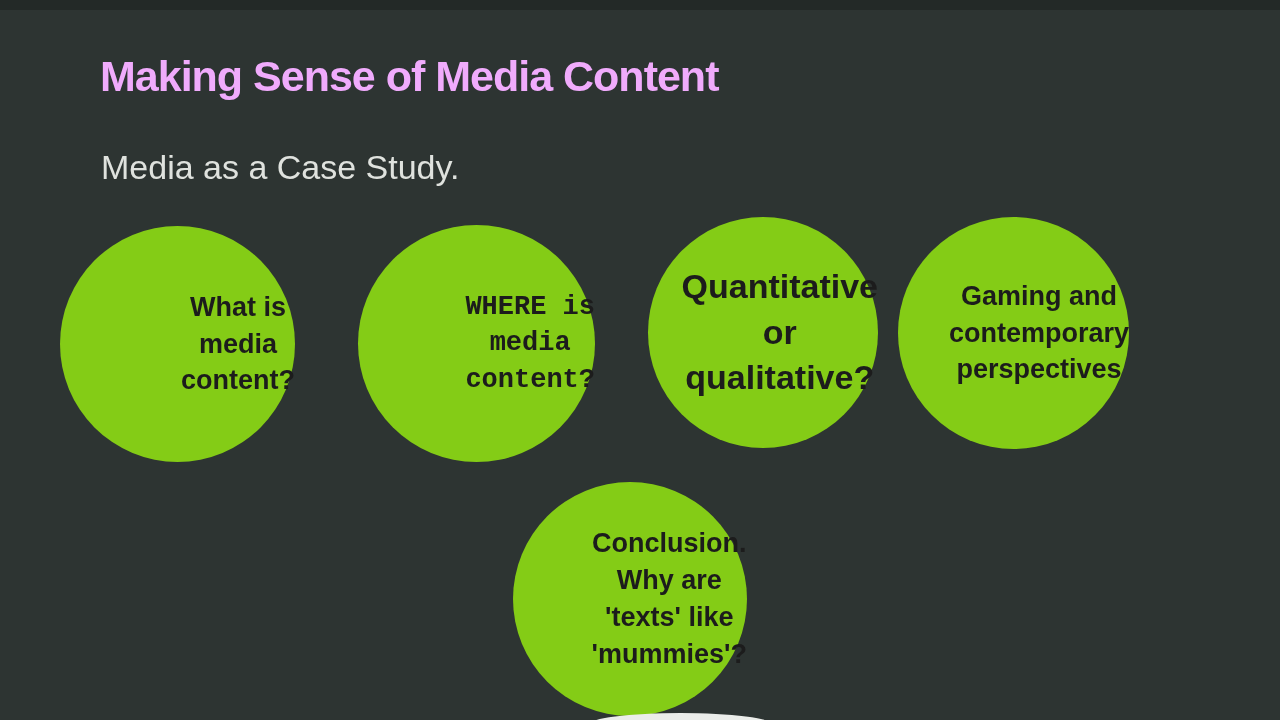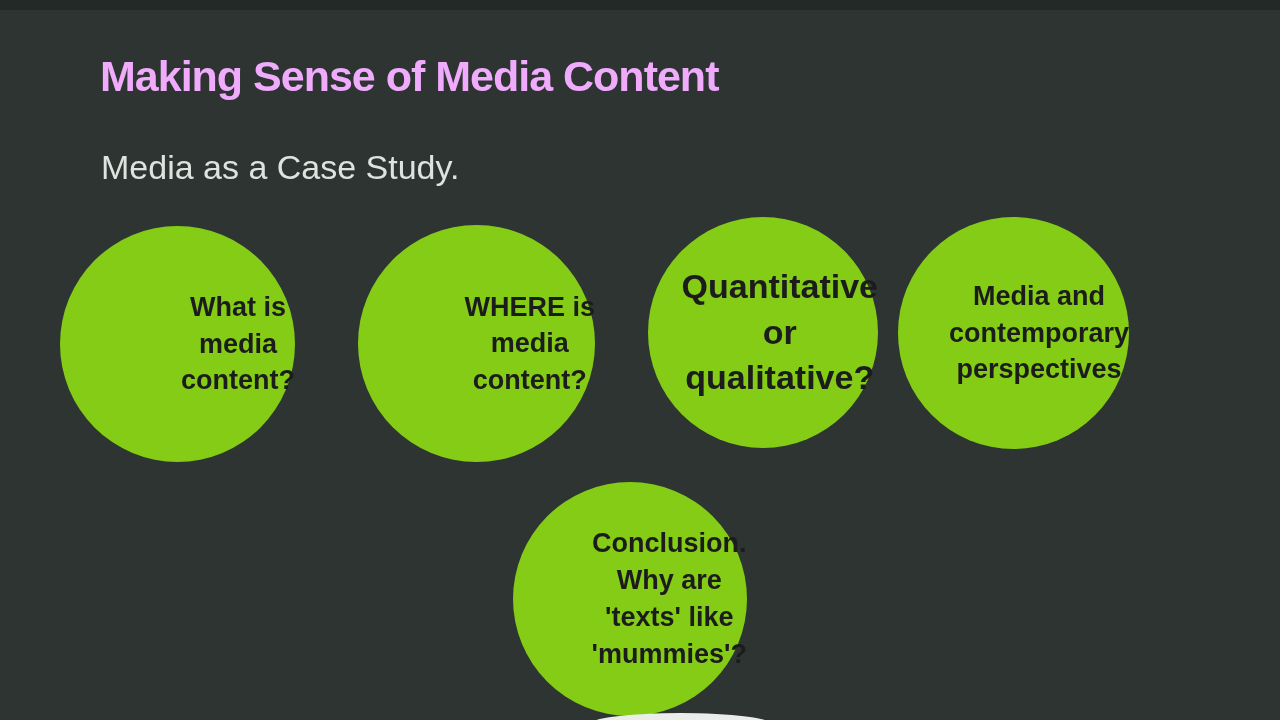--- a/index.html
+++ b/index.html
@@ -55,21 +55,21 @@
     text-align: center;
   }
   .bubble .bubble-text {
     color: #1c1c1c;
     font-weight: 700;
     white-space: pre-line;
     line-height: 1.35;
   }
   .b1 { left: 60px;  top: 226px; width: 235px; height: 236px; }
   .b1 .bubble-text { font-size: 27px; }
-  .b2 { left: 358px; top: 225px; width: 237px; height: 237px; }
+  .b2 { left: 358px; top: 225px; width: 237px; height: 237px; font-family: Liberation Mono, monospace; }
   .b2 .bubble-text { font-size: 27px; }
   .b3 { left: 648px; top: 217px; width: 230px; height: 231px; }
   .b3 .bubble-text { font-size: 34px; }
   .b4 { left: 898px; top: 217px; width: 231px; height: 232px; }
   .b4 .bubble-text { font-size: 27px; }
   .b5 { left: 513px; top: 482px; width: 234px; height: 234px; }
   .b5 .bubble-text { font-size: 27px; line-height: 1.37; }
   .partial-circle {
     position: absolute;
     left: 588px;
@@ -103,21 +103,21 @@
 content?</span>
   </div>
 
   <div class="bubble b3">
     <span class="bubble-text">Quantitative
 or
 qualitative?</span>
   </div>
 
   <div class="bubble b4">
-    <span class="bubble-text">Media and
+    <span class="bubble-text">Gaming and
 contemporary
 perspectives</span>
   </div>
 
   <div class="bubble b5">
     <span class="bubble-text">Conclusion.
 Why are
 'texts' like
 'mummies'?</span>
   </div>

